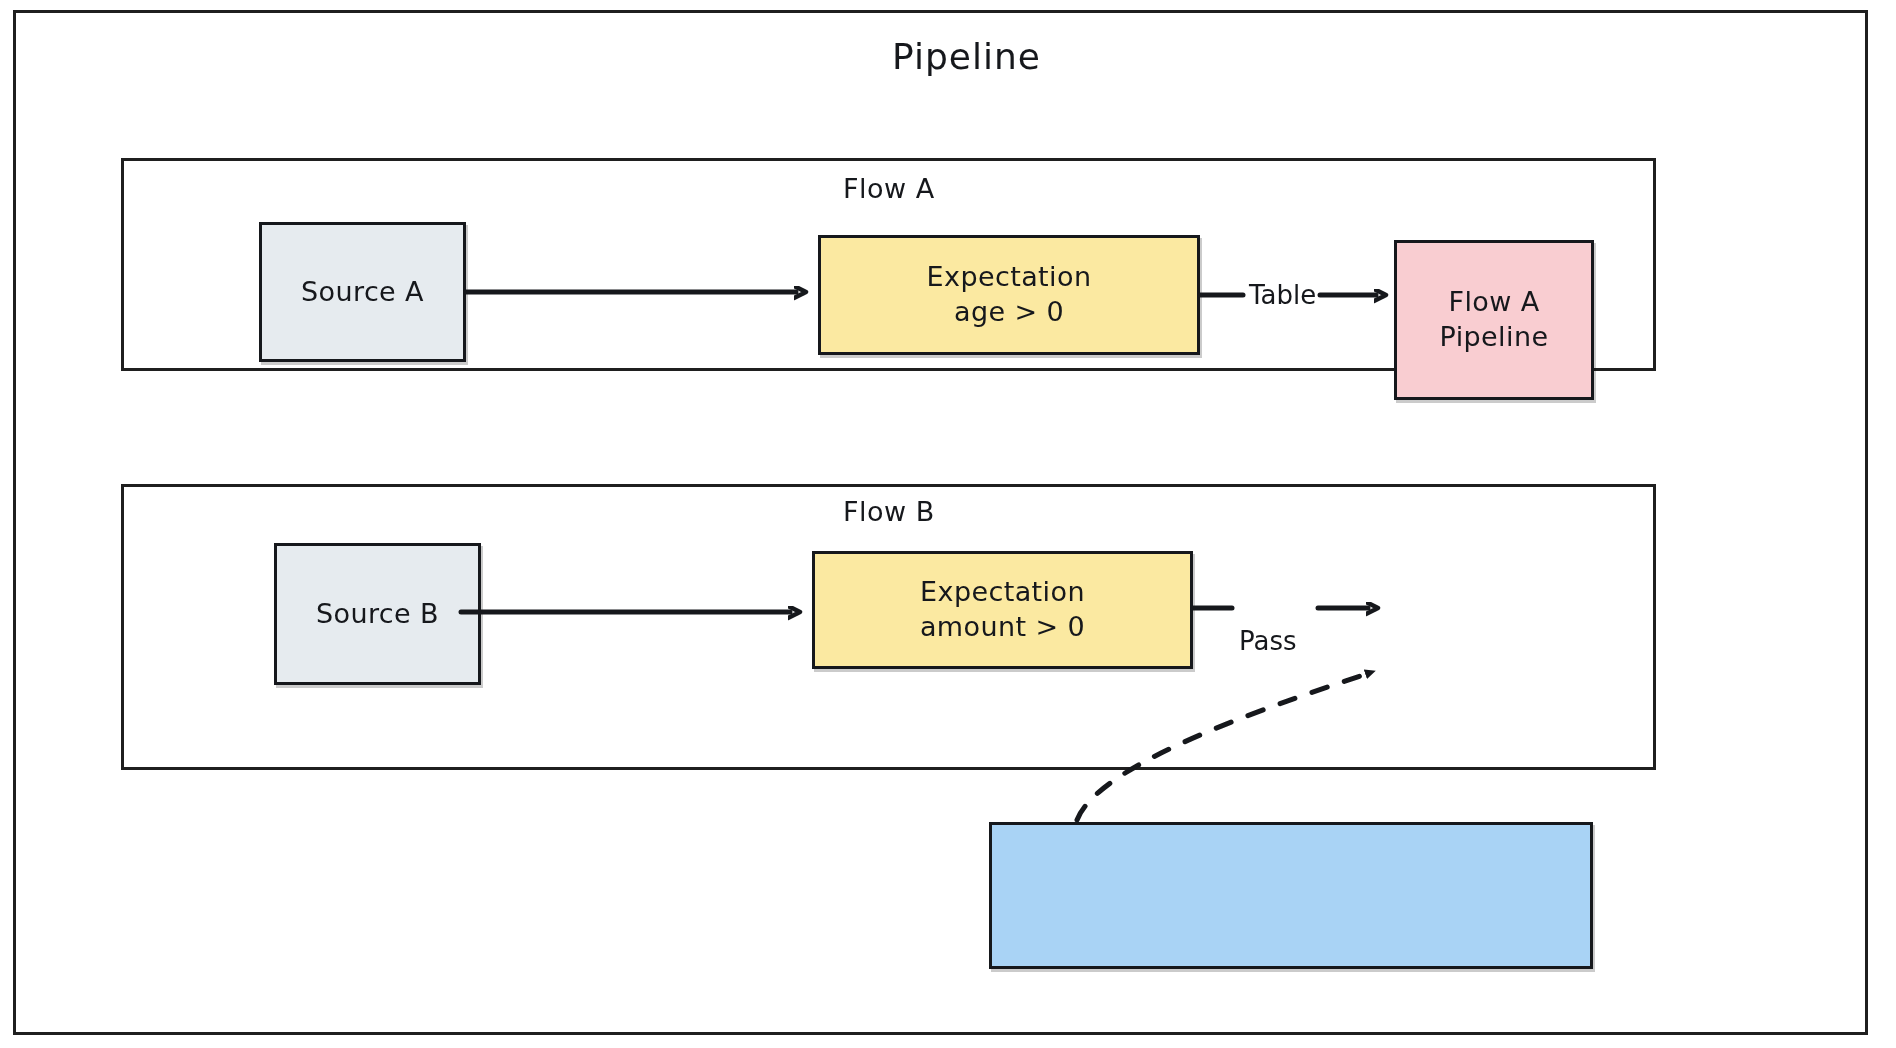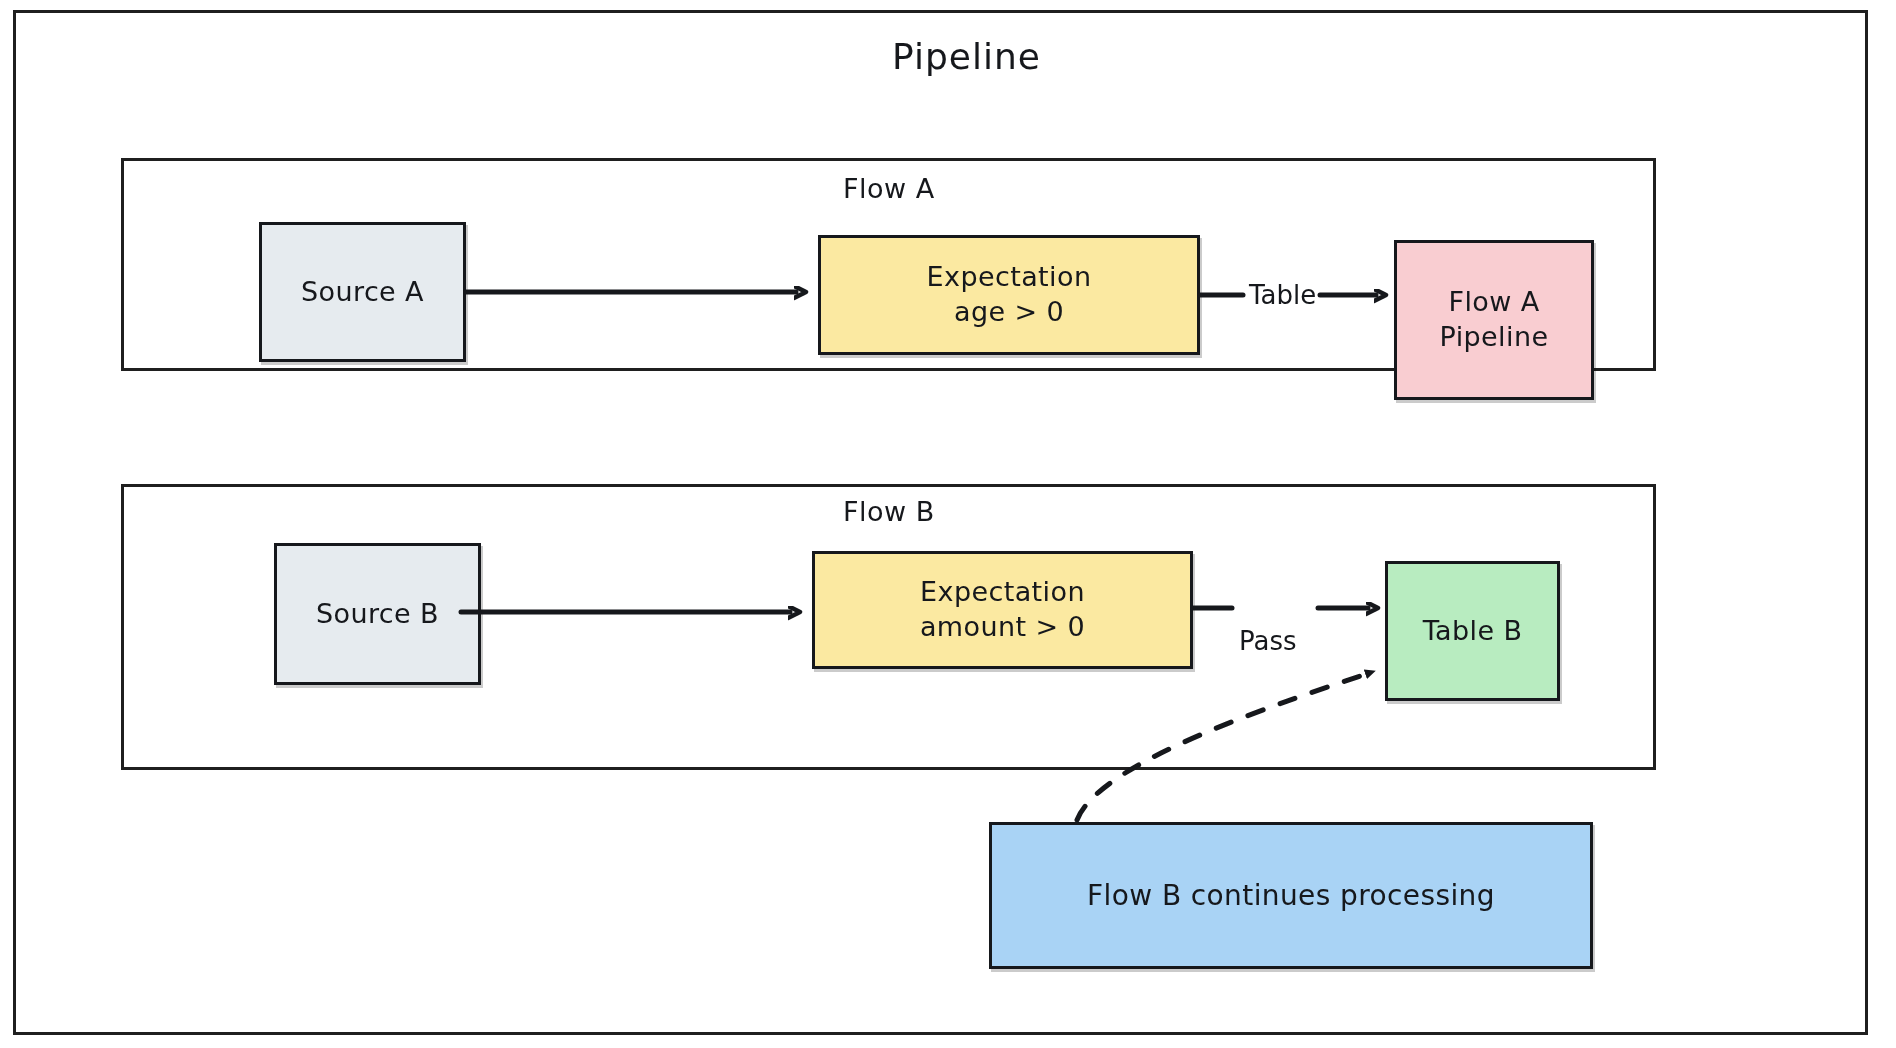--- a/index.html
+++ b/index.html
@@ -122,28 +122,24 @@
 
   <div class="node source" style="left:254px; top:543px; width:207px; height:142px;margin-left:20px;">
     <span class="ln">Source B</span>
   </div>
 
   <div class="node expect" style="left:812px; top:551px; width:381px; height:118px;">
     <span class="ln">Expectation</span>
     <span class="ln">amount &gt; 0</span>
   </div>
 
-  <div class="node table" style="left:1385px; top:561px; width:175px; height:140px;">
-    <span class="ln">Table B</span>
-  </div>
 
   <div class="edge-label" style="left:1235px; top:606px;margin-top:20px;">Pass</div>
 
   <div class="node note" style="left:989px; top:822px; width:604px; height:147px; font-size:28px;">
-    <span class="ln">Flow B continues processing</span>
   </div>
 
   <svg class="layer" viewBox="0 0 1896 1048">
     <defs>
       <marker id="arrowOpen" markerWidth="16" markerHeight="16" refX="2" refY="6" orient="auto" markerUnits="userSpaceOnUse">
         <path d="M0,0 L12,6 L0,12" fill="none" stroke="#16181c" stroke-width="4.5" stroke-linecap="round" stroke-linejoin="round"></path>
       </marker>
       <marker id="arrowSolid" markerWidth="13" markerHeight="13" refX="7" refY="5" orient="auto" markerUnits="userSpaceOnUse">
         <path d="M0,0 L11,5 L0,10 Z" fill="#16181c"></path>
       </marker>

